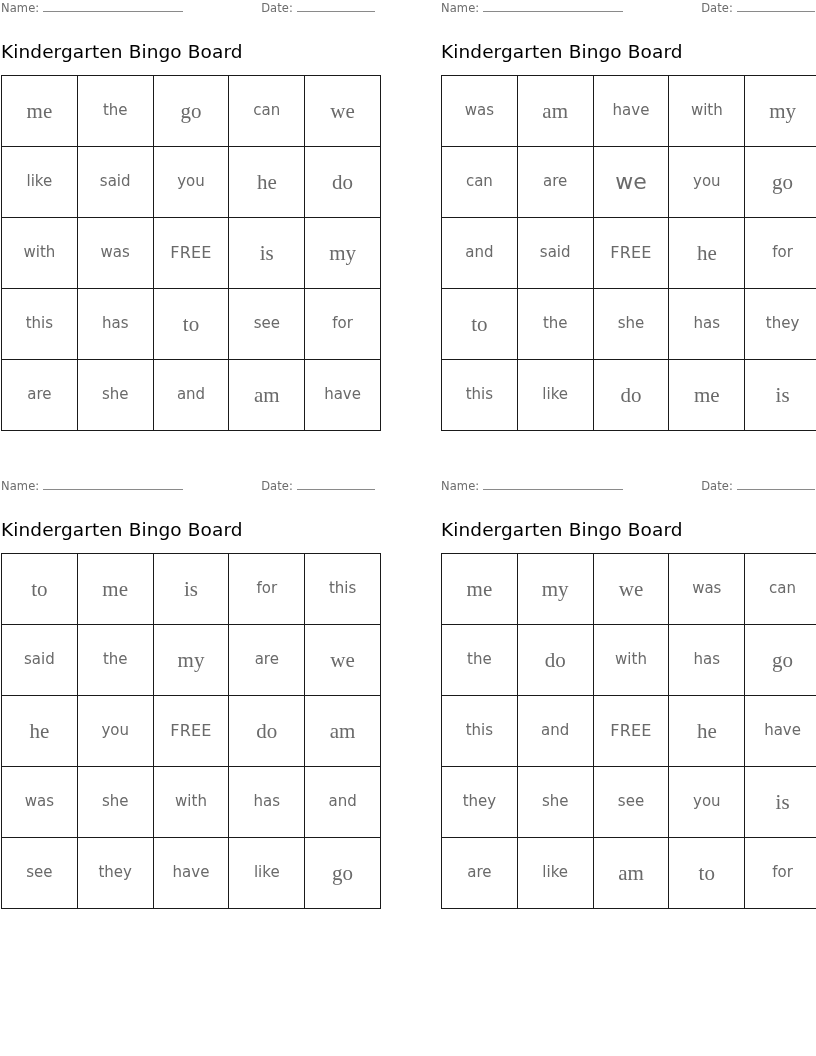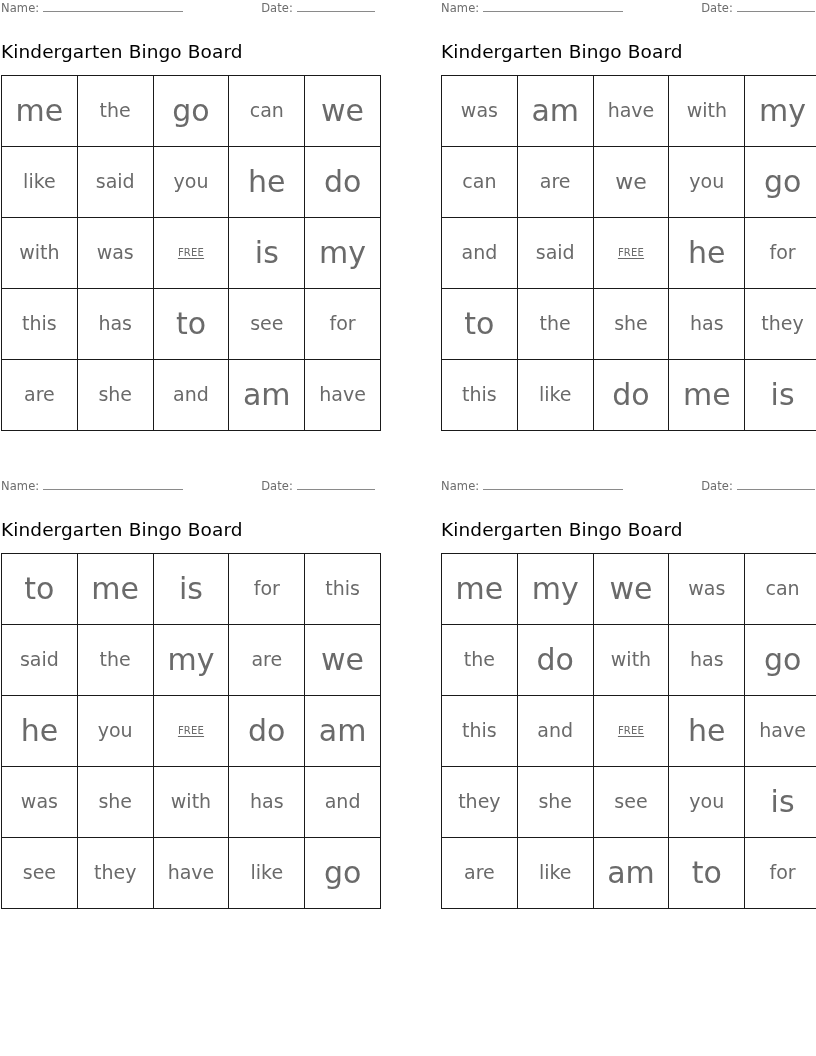--- a/index.html
+++ b/index.html
@@ -84,28 +84,27 @@
     height: 70px;
     border: 1px solid #1a1a1a;
     text-align: center;
     vertical-align: middle;
     padding: 0;
     color: #6a6a6a;
     font-weight: 400;
     line-height: 1.05;
     overflow: hidden;
   }
-  .sz-2 { font-size: 19px; }
+  .sz-2 { font-size: 15px; }
   .sz-4 { font-size: 22px; }
-  .sz-5 { font-size: 30px; }
+  .sz-5 { font-size: 21px; font-family: Liberation Serif, serif; }
 
   .free-cell {
-    font-size: 10px;
+    font-size: 16px;
     font-weight: 700;
-    text-decoration: underline;
     text-underline-offset: 2px;
     color: #6a6a6a;
     letter-spacing: 0.2px;
   }
 </style>
 </head>
 <body>
 
 <div class="page">
 

